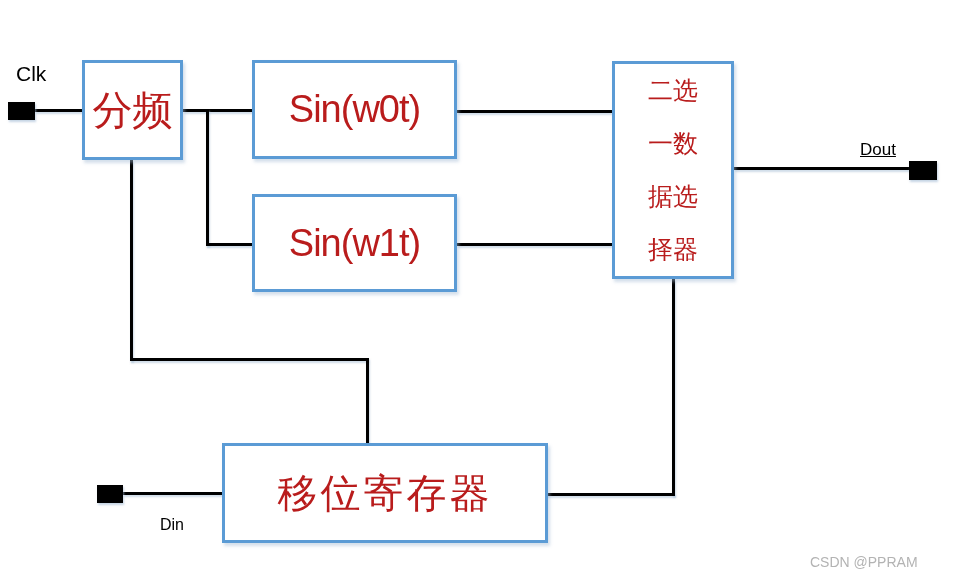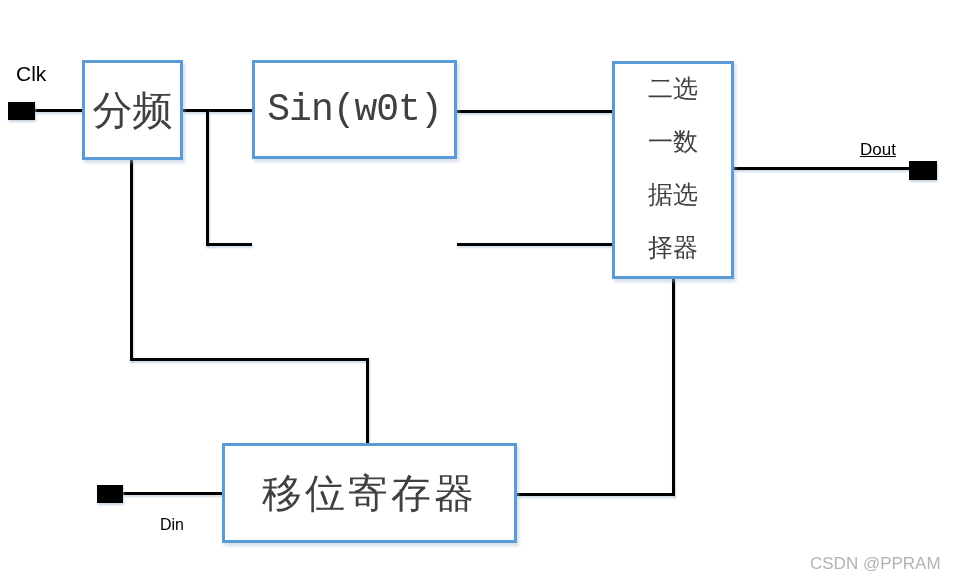--- a/index.html
+++ b/index.html
@@ -14,33 +14,32 @@
     height: 583px;
     background: var(--bg, #ffffff);
     overflow: hidden;
     padding-left: 25px;
   }
   .block {
     position: absolute;
     box-sizing: border-box;
     border: 3px solid var(--accent, #5b9bd5);
     background: #ffffff;
-    color: #404040;
+    color: #b91c1c;
     display: flex;
     align-items: center;
     justify-content: center;
     text-align: center;
     box-shadow: 2px 3px 3px rgba(160,185,210,0.45);
-    font-family: Liberation Mono, monospace;
   }
   #block-divider        { left:82px;  top:60px;  width:101px; height:100px; font-size:40px; }
   #block-sin0           { left:252px; top:60px;  width:205px; height:99px;  font-size:38px; letter-spacing:-1px;text-align:right; }
   #block-sin1           { left:252px; top:194px; width:205px; height:98px;  font-size:38px; letter-spacing:-1px; }
   #block-mux            { left:612px; top:61px;  width:122px; height:218px; font-size:25px; line-height:53px; }
-  #block-shift          { left:222px; top:443px; width:295px; height:100px; font-size:40px; letter-spacing:3px; }
+  #block-shift          { left:222px; top:443px; width:326px; height:100px; font-size:40px; letter-spacing:3px; }
 
   .wire {
     position: absolute;
     background: var(--wire, #000000);
     box-shadow: 1px 2px 2px rgba(160,185,210,0.5);
   }
   .pin {
     position: absolute;
     background: var(--pin, #000000);
     box-shadow: 1px 2px 2px rgba(160,185,210,0.6);
@@ -71,21 +70,21 @@
   
   #wire-branch-v        { left:206px; top:109px; width:3px; height:137px; }
   #wire-divider-down-v  { left:130px; top:160px; width:3px; height:201px; }
   #wire-divider-shift-v { left:366px; top:358px; width:3px; height:85px;  }
   #wire-shift-mux-v     { left:672px; top:279px; width:3px; height:217px; }
 
   #watermark {
     position: absolute;
     left: 810px;
     top: 554px;
-    font-size: 17px;
+    font-size: 14px;
     color: var(--watermark, #b3b3b3);
     white-space: nowrap;
   }
 </style>
 </head>
 <body>
 
 <div id="canvas">
 
   <div class="wire" id="wire-clk-divider"></div>
@@ -111,20 +110,23 @@
   <div class="port-label" id="label-dout">Dout</div>
 
   <div class="block" id="block-divider">
     <span>分频</span>
   </div>
 
   <div class="block" id="block-sin0">
     <span>Sin(w0t)</span>
   </div>
 
+  <div class="block" id="block-sin1">
+    <span>Sin(w1t)</span>
+  </div>
 
   <div class="block" id="block-mux">
     <span>二选<br>一数<br>据选<br>择器</span>
   </div>
 
   <div class="block" id="block-shift">
     <span>移位寄存器</span>
   </div>
 
   <div id="watermark">CSDN @PPRAM</div>

